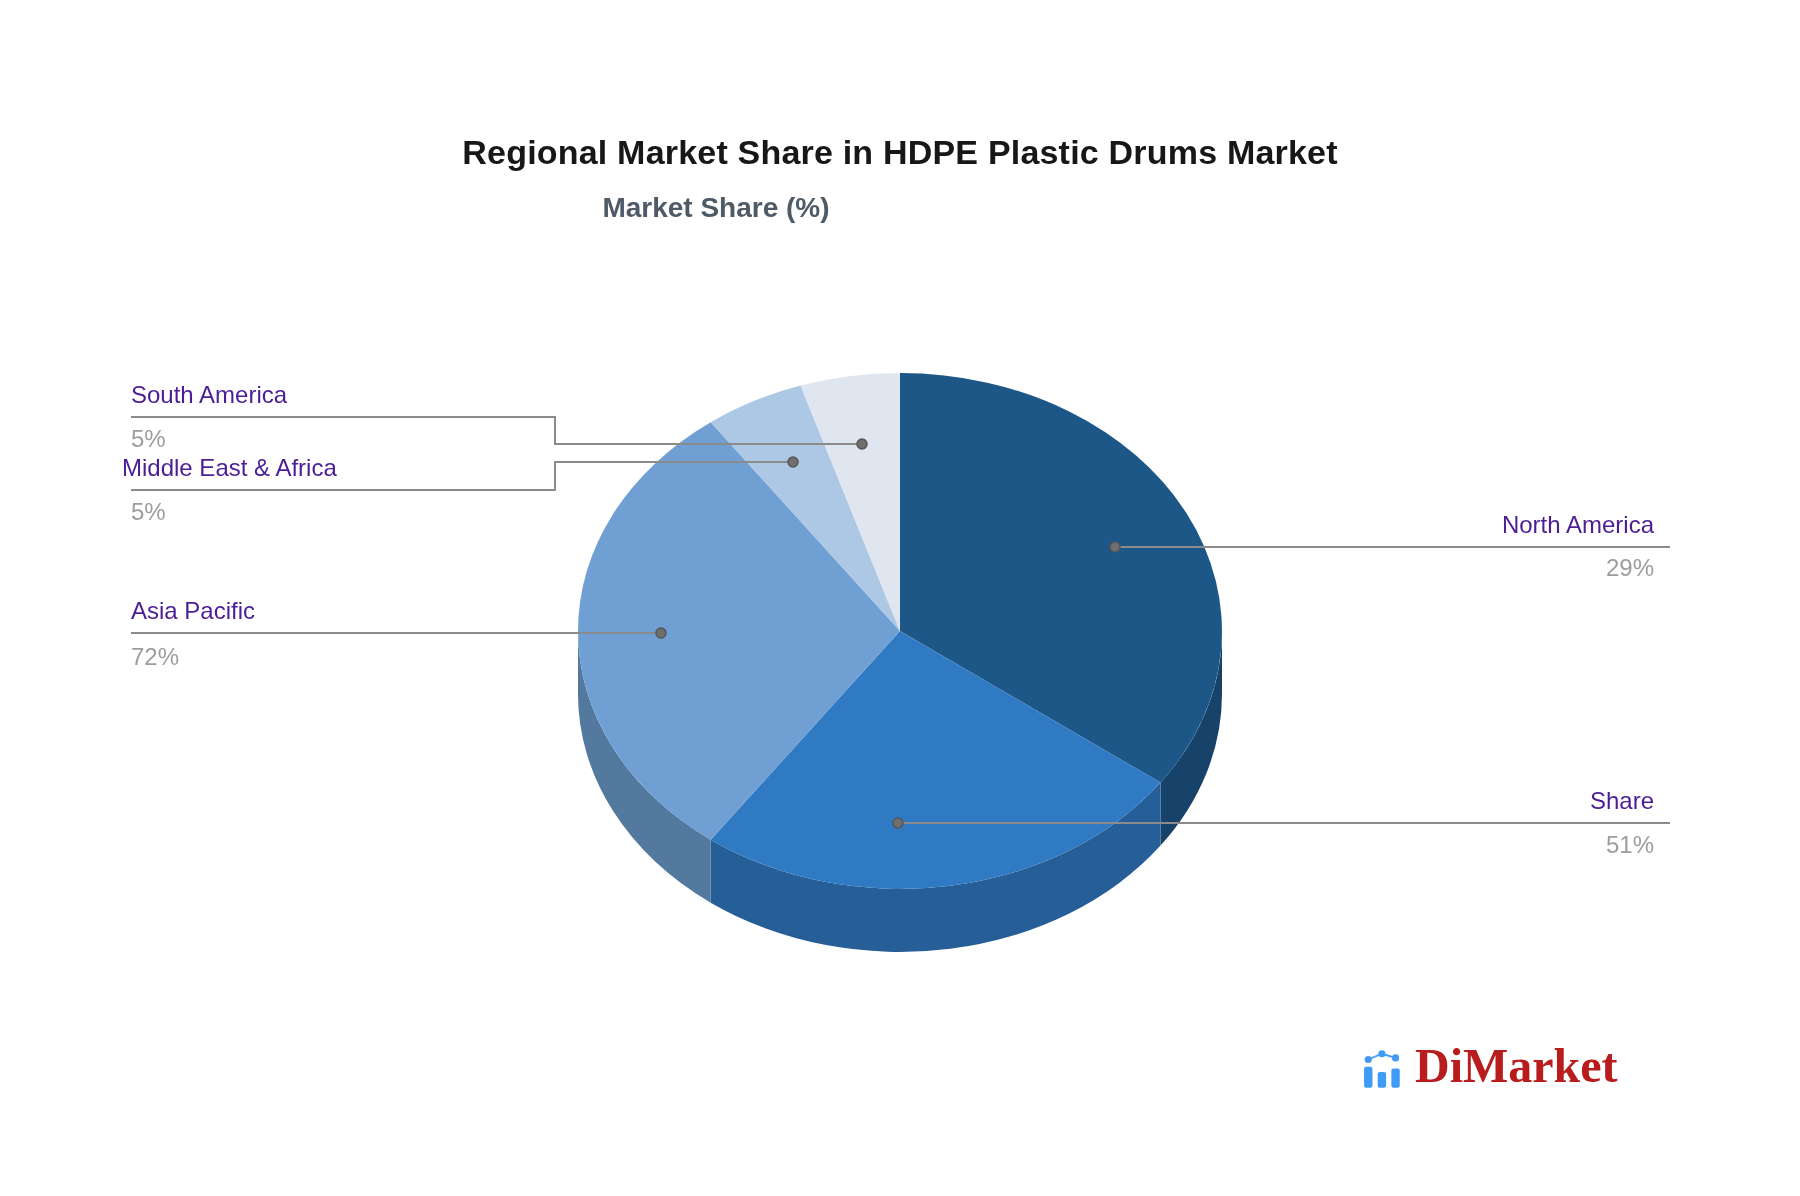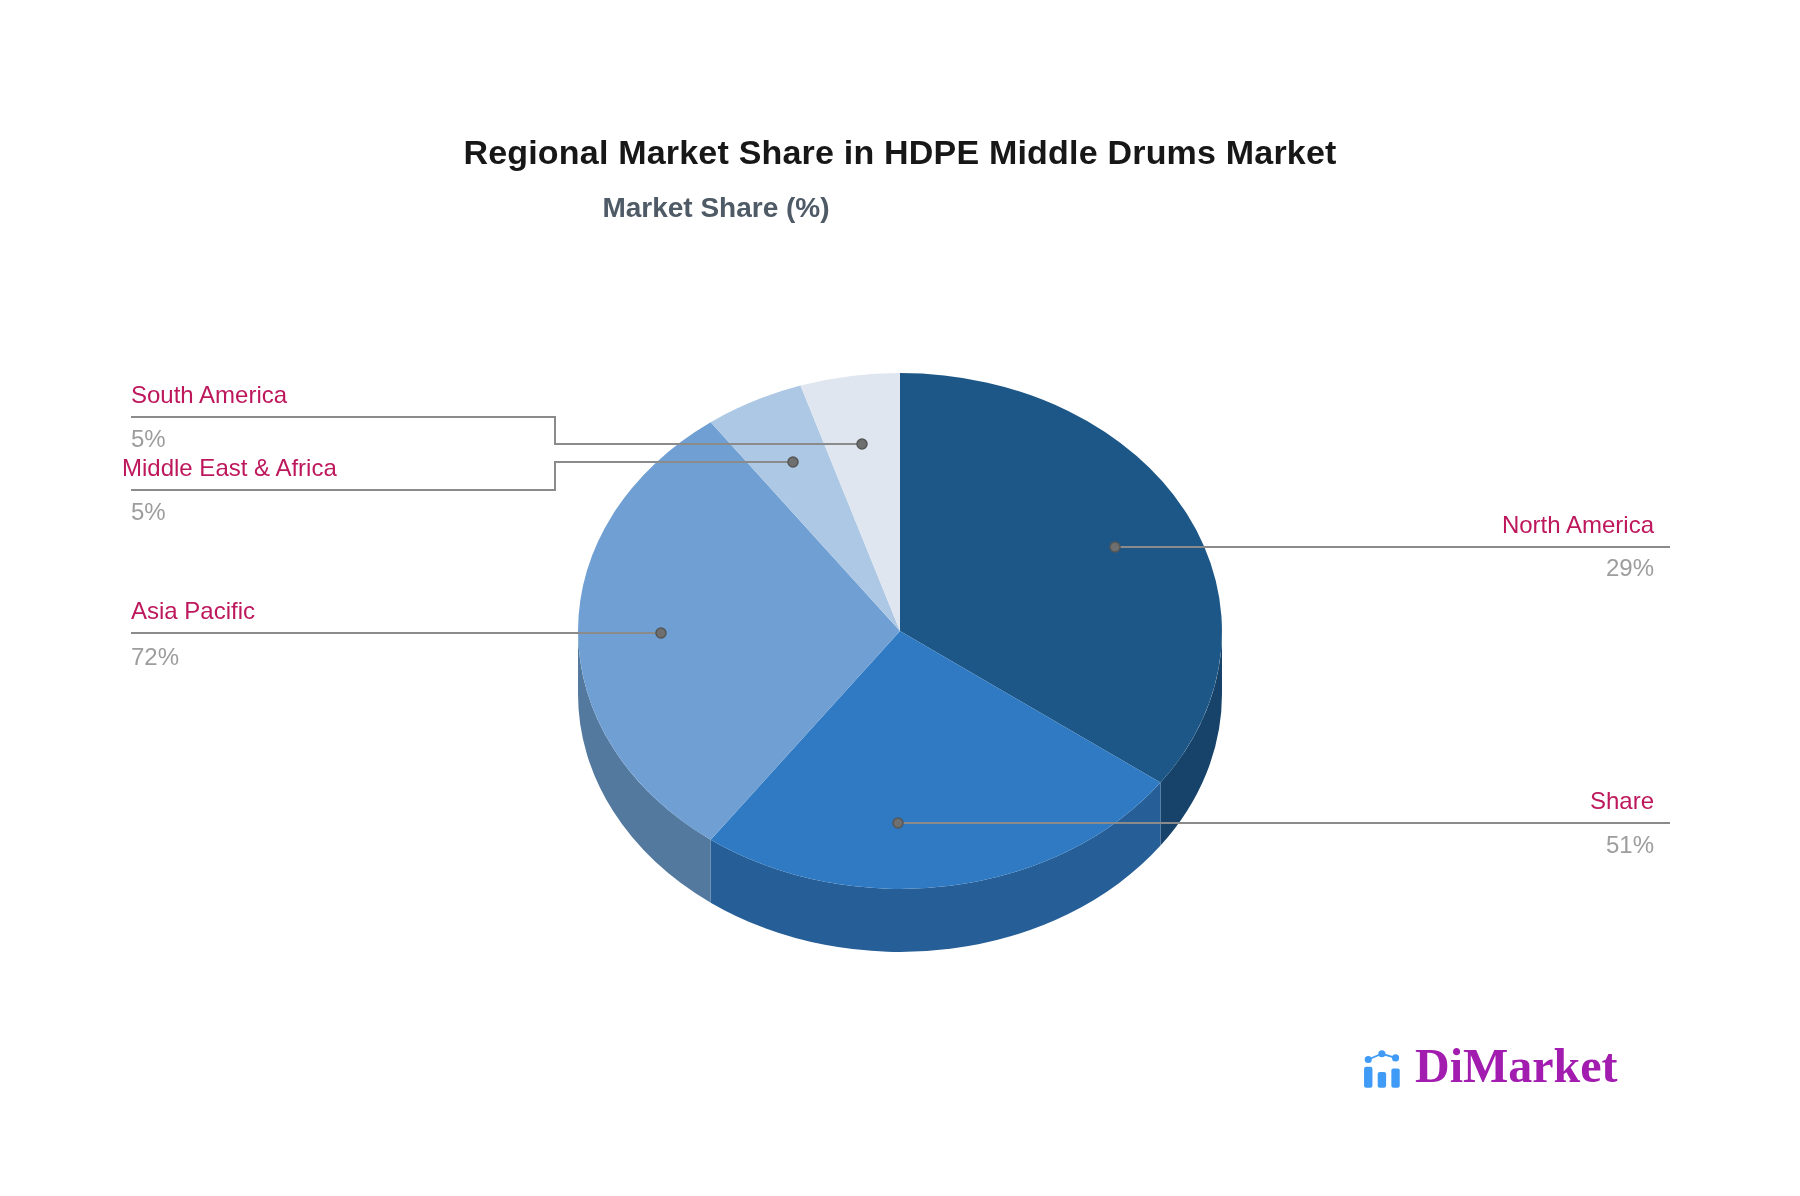--- a/index.html
+++ b/index.html
@@ -10,42 +10,42 @@
   #stage{position:absolute;left:0;top:0;width:1800px;height:1196px;}
   .title{
     position:absolute;left:0;top:133px;width:1800px;text-align:center;
     font-size:34px;font-weight:700;color:#171717;letter-spacing:.2px;
   }
   .subtitle{
     position:absolute;left:0;top:192px;width:1432px;text-align:center;
     font-size:28px;font-weight:700;color:#4e5a66;
   }
   #pie-svg{position:absolute;left:0;top:0;}
-  .lbl{position:absolute;font-size:24px;color:#be185d;line-height:1.2;white-space:nowrap;}
+  .lbl{position:absolute;font-size:24px;color:#4c1d95;line-height:1.2;white-space:nowrap;}
   .pct{position:absolute;font-size:24px;color:#9d9d9d;line-height:1.2;white-space:nowrap;}
   .r{right:146px;text-align:right;}
   #lbl-na{top:511px;} #pct-na{top:554px;}
   #lbl-eu{top:787px;} #pct-eu{top:831px;}
   #lbl-ap{left:131px;top:597px;} #pct-ap{left:131px;top:643px;}
   #lbl-mea{left:122px;top:454px;} #pct-mea{left:131px;top:498px;}
   #lbl-sa{left:131px;top:381px;} #pct-sa{left:131px;top:425px;}
   .logo{
     position:absolute;left:1363px;top:1042px;display:flex;align-items:flex-end;
   }
   .logo-text{
     font-family:"Liberation Serif", serif;font-weight:700;font-size:48px;
-    color:#a21caf;margin-left:10px;line-height:1;
+    color:#b91c1c;margin-left:10px;line-height:1;
   }
 </style>
 </head>
 <body>
 
 <div id="stage">
 
-  <div class="title">Regional Market Share in HDPE Middle Drums Market</div>
+  <div class="title">Regional Market Share in HDPE Plastic Drums Market</div>
   <div class="subtitle">Market Share (%)</div>
 
   <svg id="pie-svg" width="1800" height="1196" viewBox="0 0 1800 1196">
       <path d="M1222.0 631.0 A322 258 0 0 1 1160.5 782.6 l0 63 A322 258 0 0 0 1222.0 694.0 Z" fill="#17436a"></path>
       <path d="M1160.5 782.6 A322 258 0 0 1 710.7 839.7 l0 63 A322 258 0 0 0 1160.5 845.6 Z" fill="#265e97"></path>
       <path d="M710.7 839.7 A322 258 0 0 1 578.0 631.0 l0 63 A322 258 0 0 0 710.7 902.7 Z" fill="#53799f"></path>
       <path d="M900 631 L900.0 373.0 A322 258 0 0 1 1160.5 782.6 Z" fill="#1d5787"></path>
       <path d="M900 631 L1160.5 782.6 A322 258 0 0 1 710.7 839.7 Z" fill="#2f7ac3"></path>
       <path d="M900 631 L710.7 839.7 A322 258 0 0 1 710.7 422.3 Z" fill="#6f9fd3"></path>
       <path d="M900 631 L710.7 422.3 A322 258 0 0 1 800.5 385.6 Z" fill="#adc8e4"></path>

